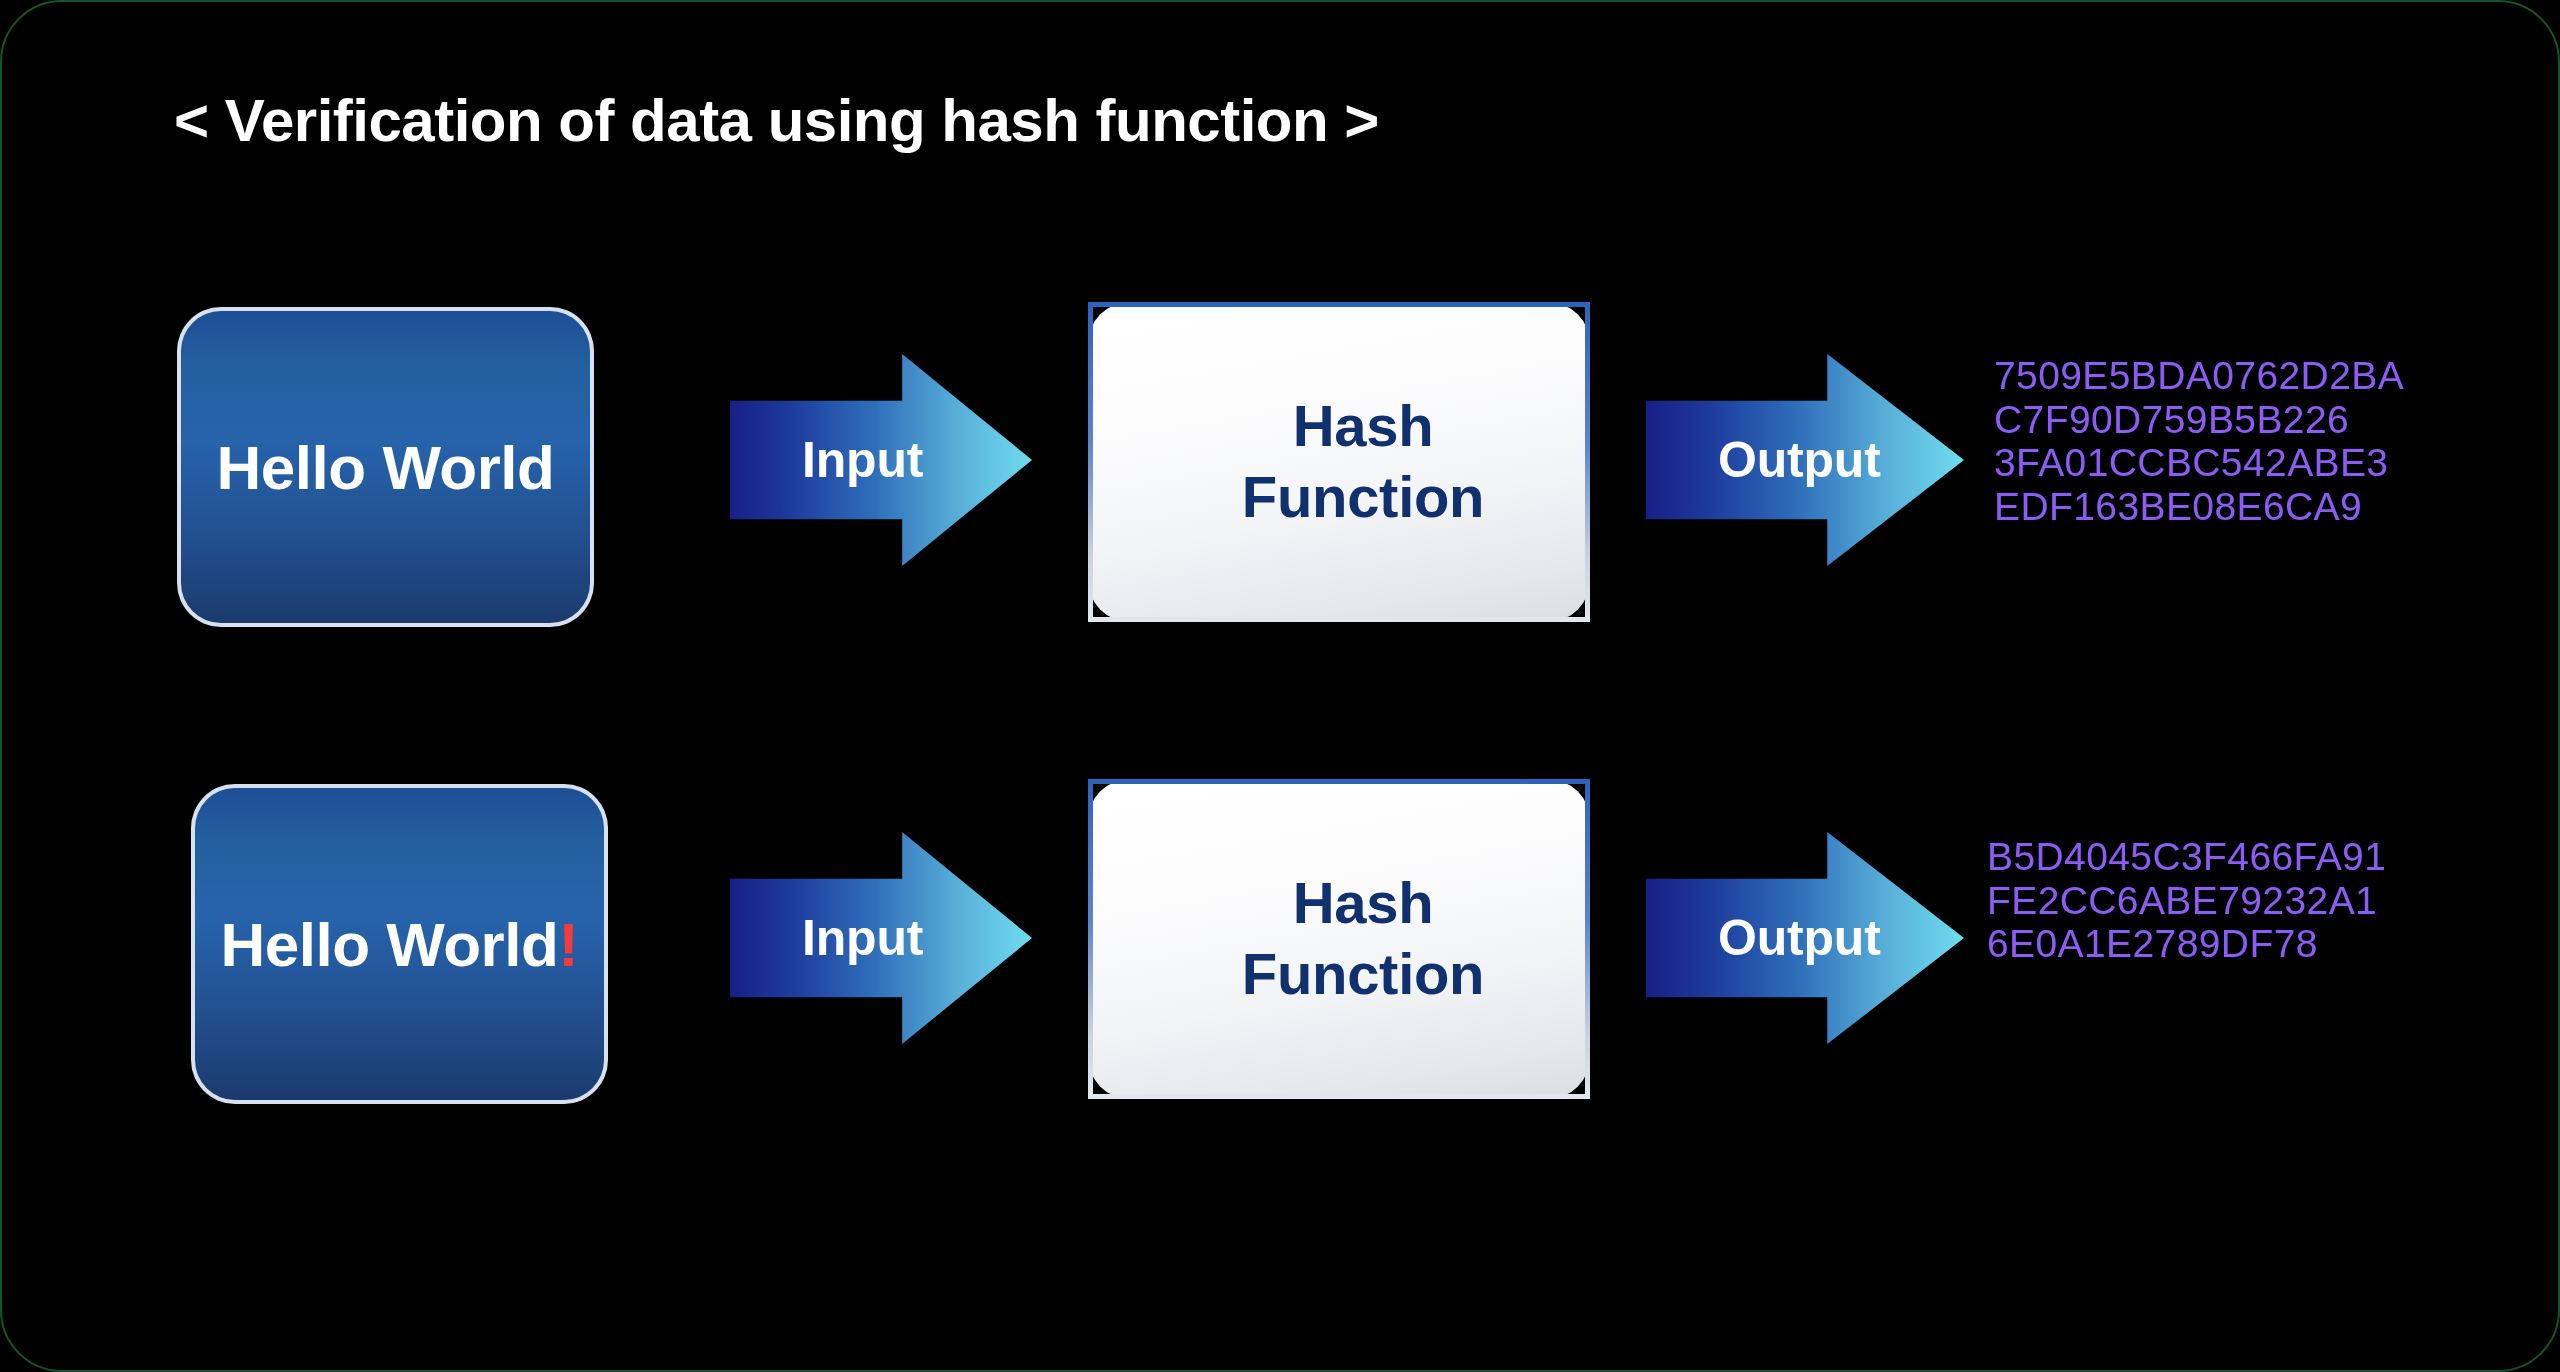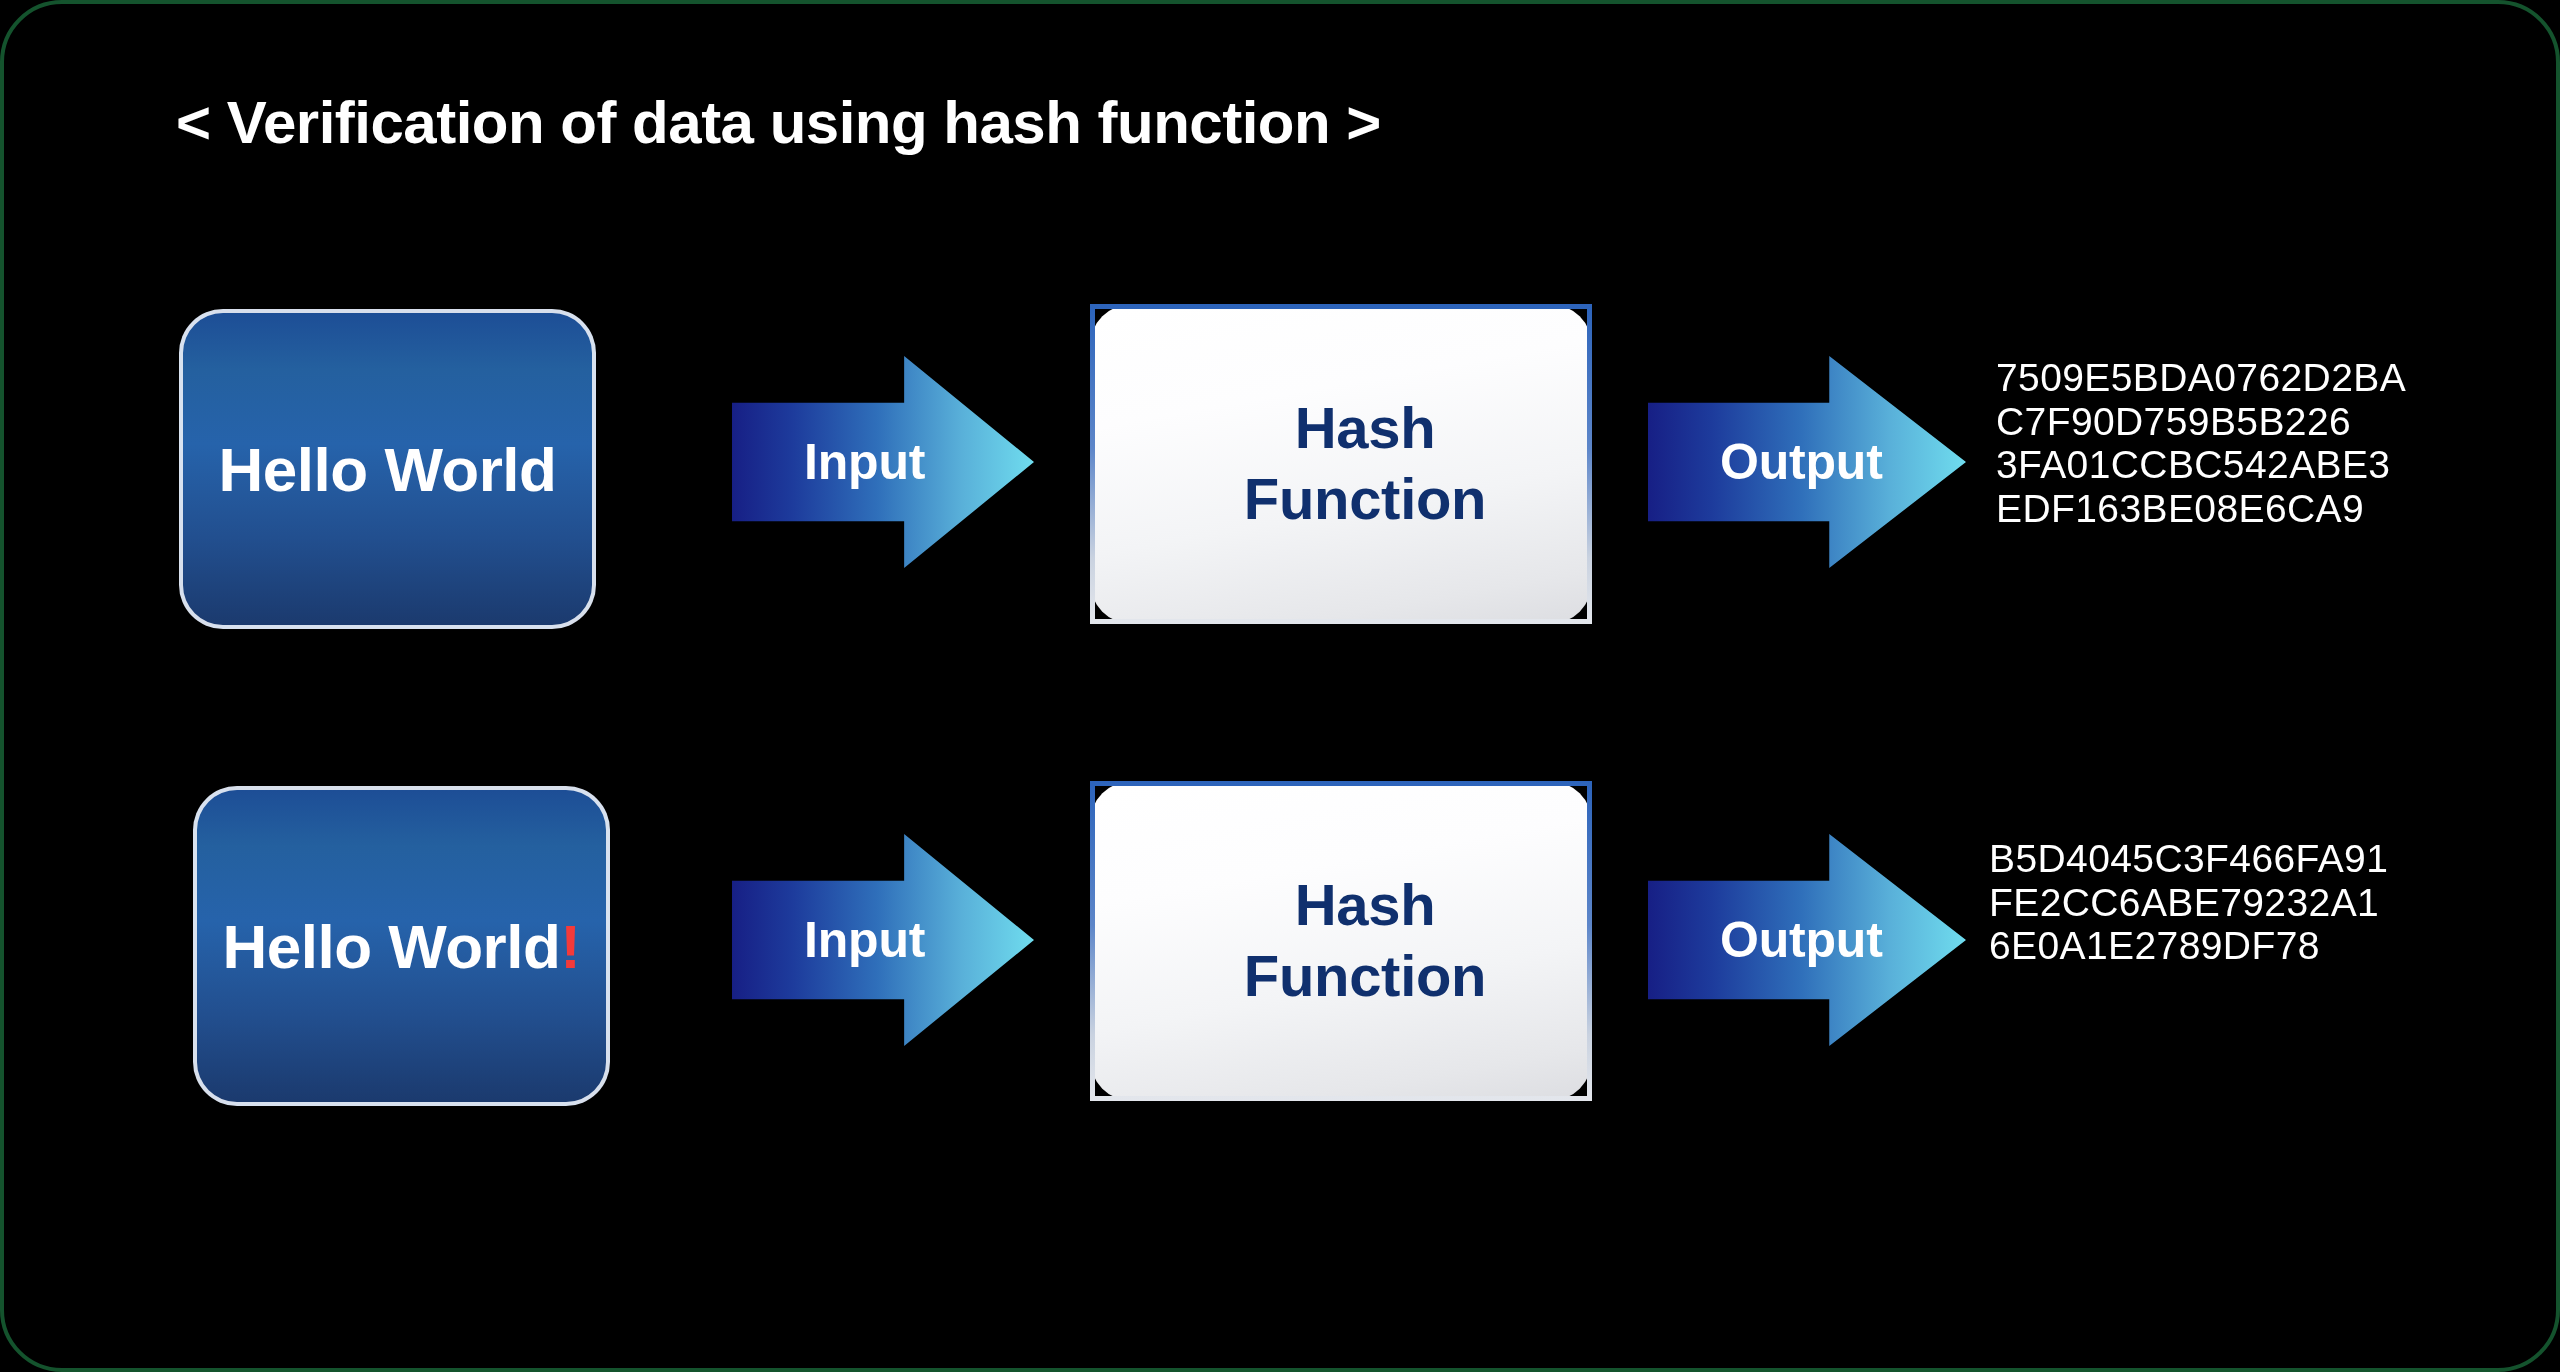--- a/index.html
+++ b/index.html
@@ -13,21 +13,21 @@
     font-family: "Liberation Sans", sans-serif;
     overflow: hidden;
   }
 
   #canvas {
     position: relative;
     width: 2560px;
     height: 1372px;
     background: #000000;
     box-sizing: border-box;
-    border: 4px solid #14532d;
+    border: 2px solid #14532d;
     border-radius: 62px;
     overflow: hidden;
   }
 
   
   #diagram-title {
     position: absolute;
     left: 172px;
     top: 84px;
     font-size: 60px;
@@ -122,21 +122,21 @@
     white-space: nowrap;
     padding-left: 72px;
     letter-spacing: -0.2px;
   }
 
   
   .hash-output {
     position: absolute;
     font-size: 39px;
     font-weight: 300;
-    color: #ffffff;
+    color: #8b5cf6;
     line-height: 1.12;
     letter-spacing: 0.4px;
     white-space: nowrap;
   }
   .hash-output div { display: block; }
 </style>
 </head>
 <body>
 
 <div id="canvas">

